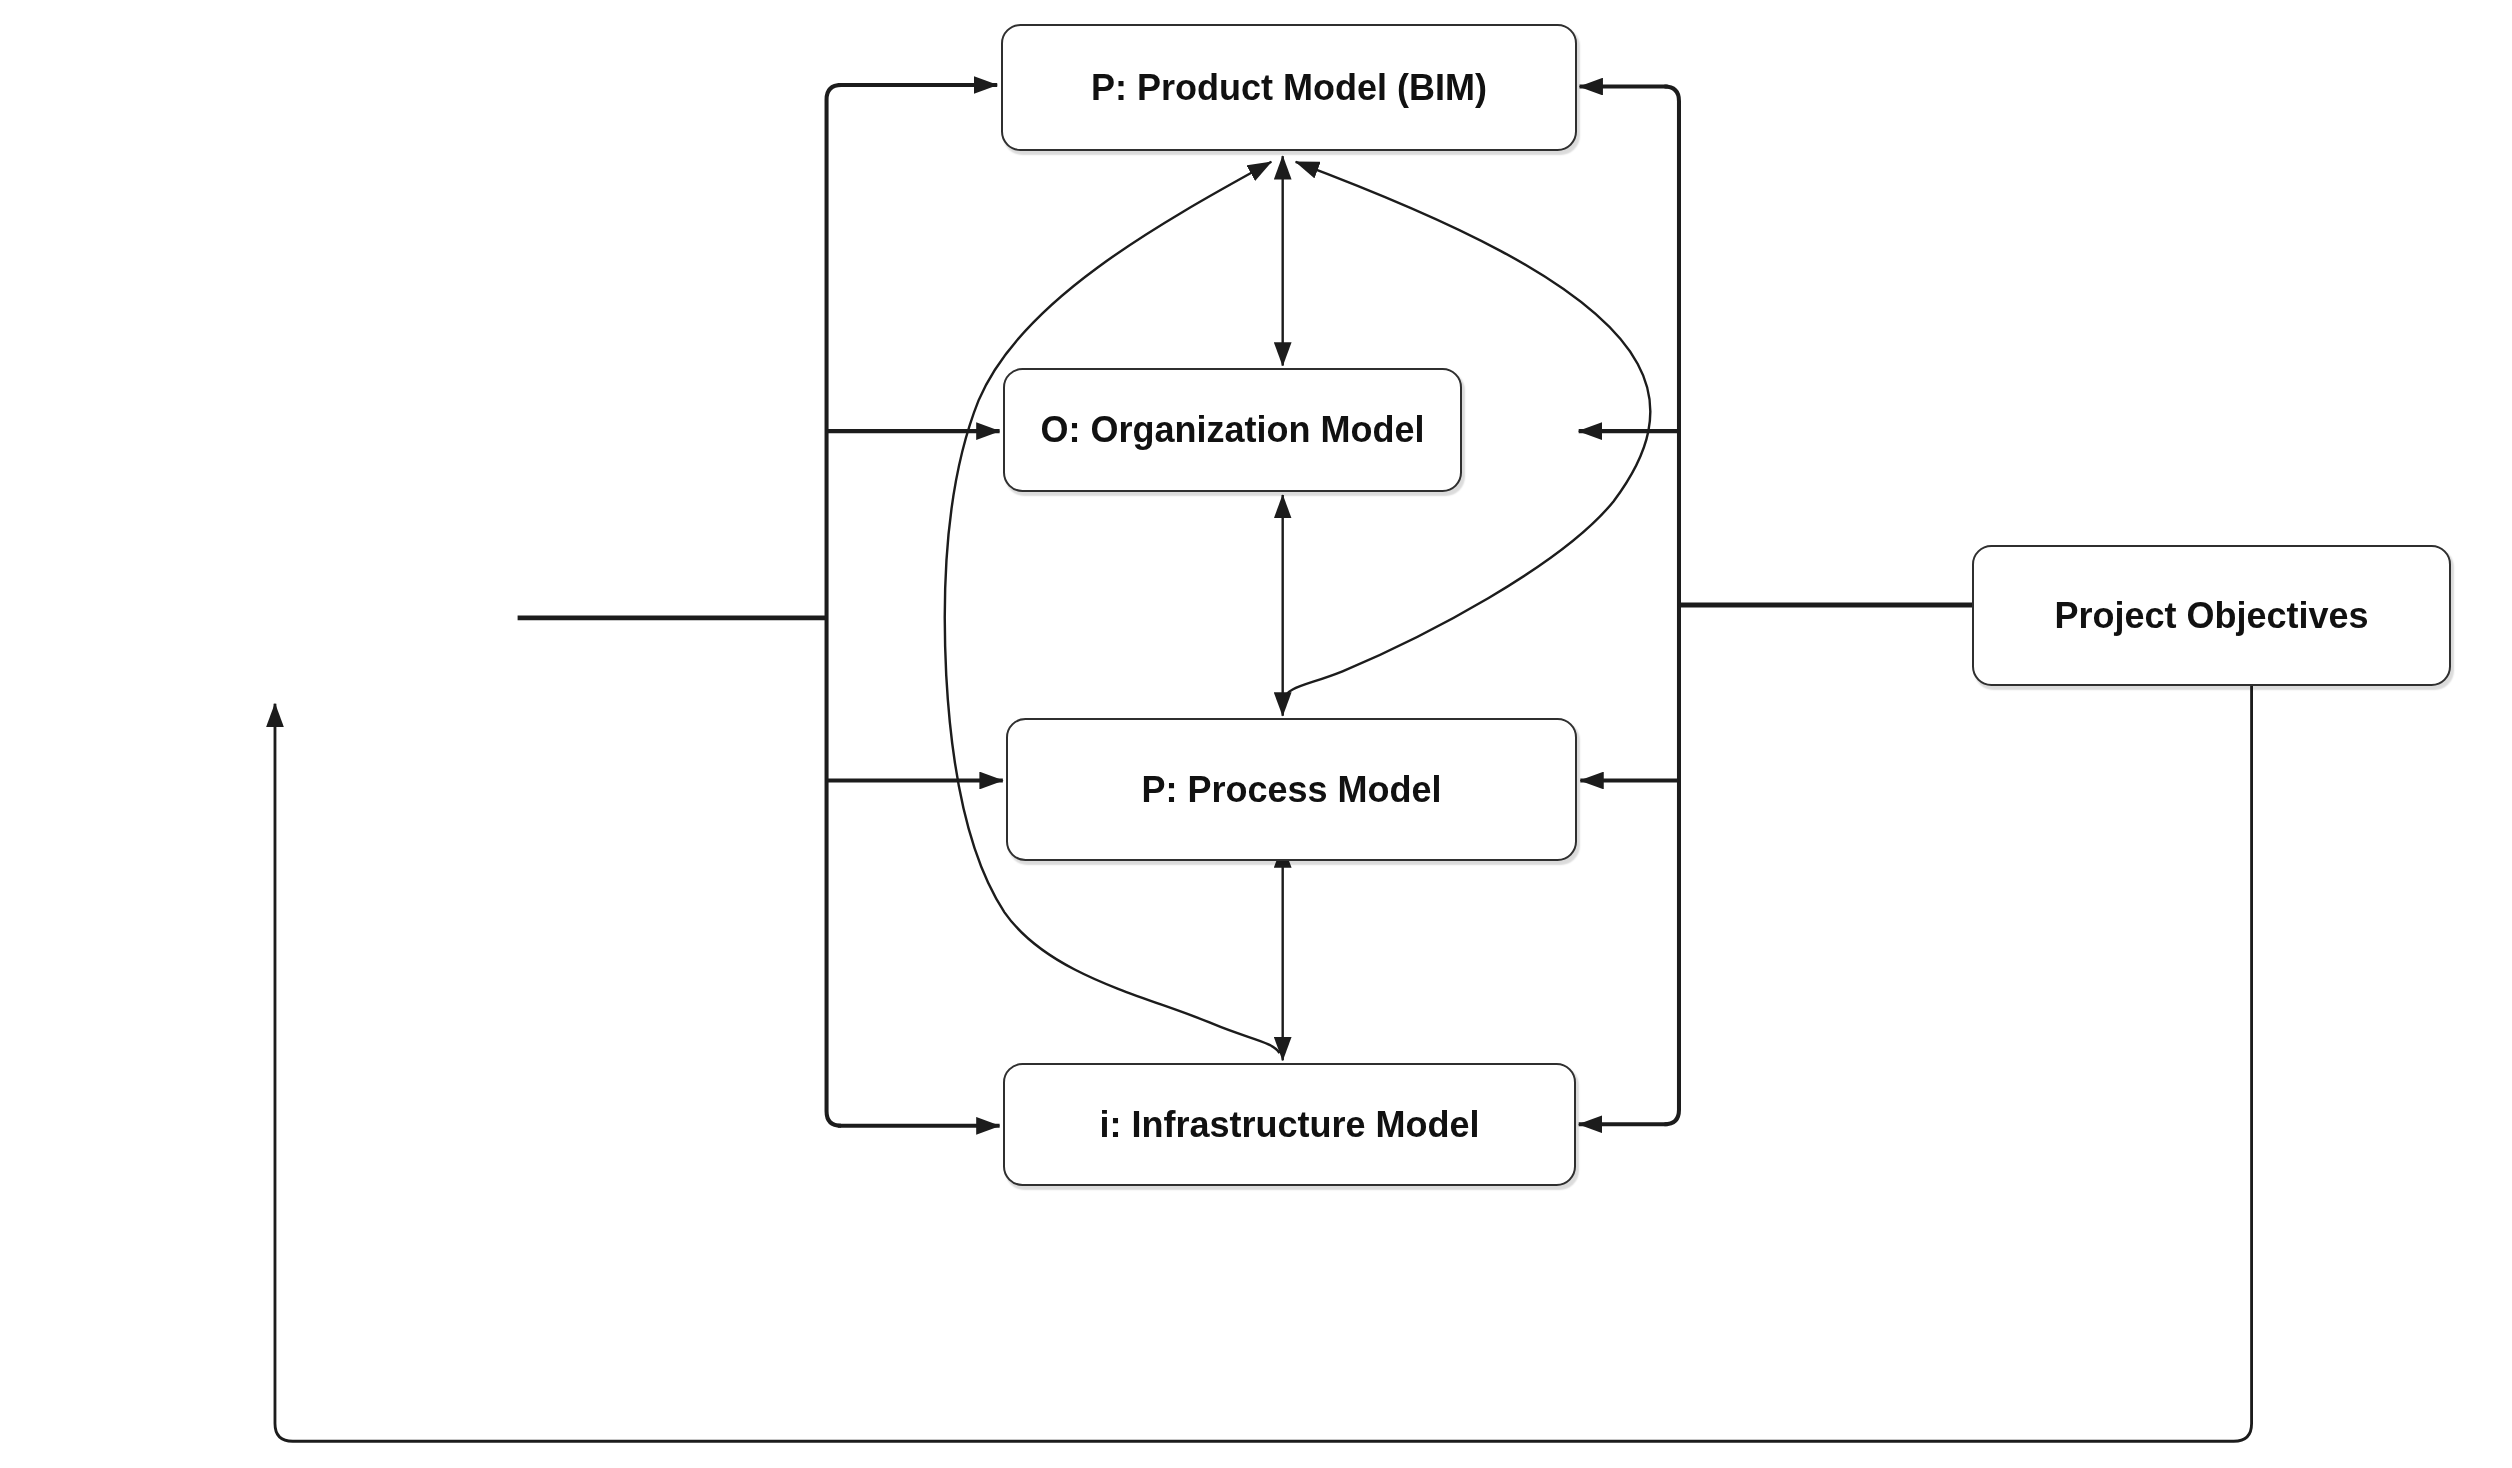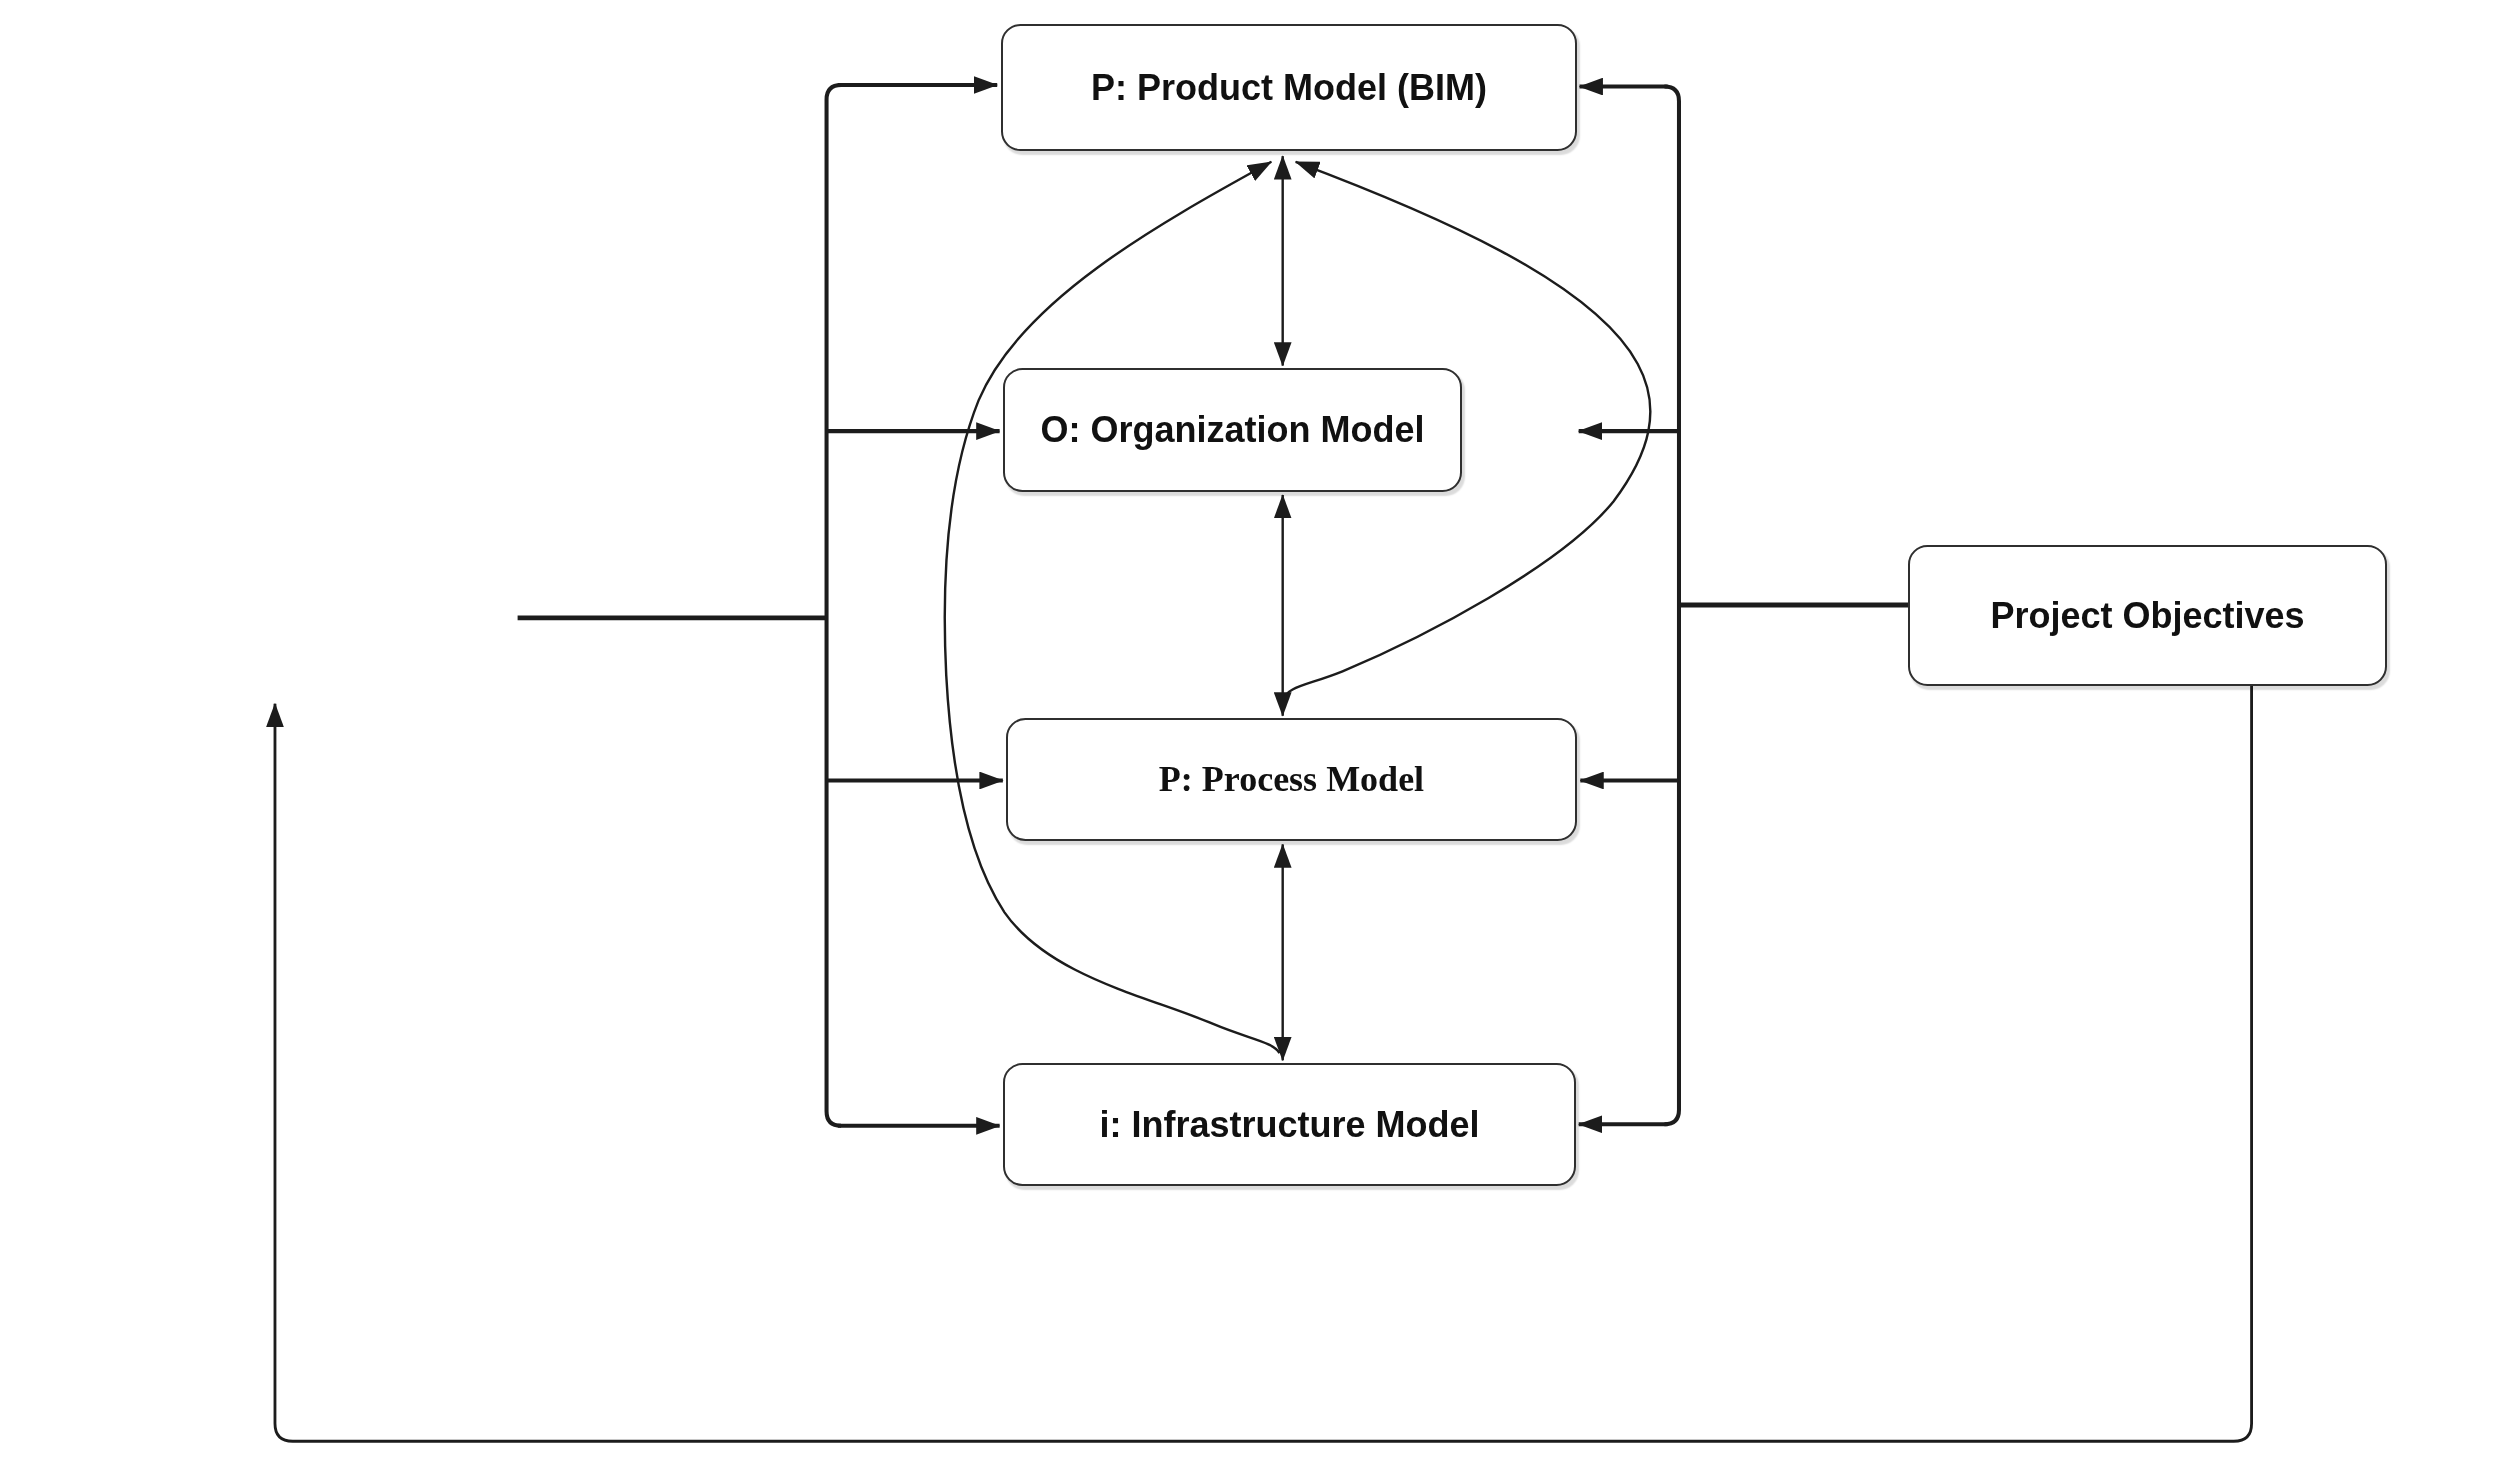--- a/index.html
+++ b/index.html
@@ -24,24 +24,24 @@
     font-weight:bold;
     font-size:36px;
     line-height:1.32;
     color:#111111;
     box-shadow:2.4px 3.2px 1.6px rgba(0,0,0,0.14);
     box-sizing:border-box;
     padding:0 24px;
   }
   #node-product        {left:1001px; top:24px;   width:576px; height:127px;}
   #node-organization   {left:1003px; top:368px;  width:459px; height:124px;}
-  #node-process        {left:1006px; top:718px;  width:571px; height:123px;font-family:Liberation Serif, serif;}
+  #node-process        {left:1006px; top:718px;  width:571px; height:143px;}
   #node-infrastructure {left:1003px; top:1063px; width:573px; height:123px;}
   #node-business       {left:35px;   top:538px;  width:483px; height:160px;}
-  #node-project        {left:1908px; top:545px;  width:479px; height:141px;}
+  #node-project        {left:1972px; top:545px;  width:479px; height:141px;}
 </style>
 </head>
 <body>
 
 <div id="stage">
 
   <svg id="connectors" viewBox="0 0 3106 1815" xmlns="http://www.w3.org/2000/svg">
     <defs>
       <marker id="arr" viewBox="0 0 30 22" markerUnits="userSpaceOnUse" markerWidth="30" markerHeight="22" refX="29" refY="11" orient="auto-start-reverse">
         <path d="M0,0 L30,11 L0,22 Z" fill="#1c1c1c"></path>

